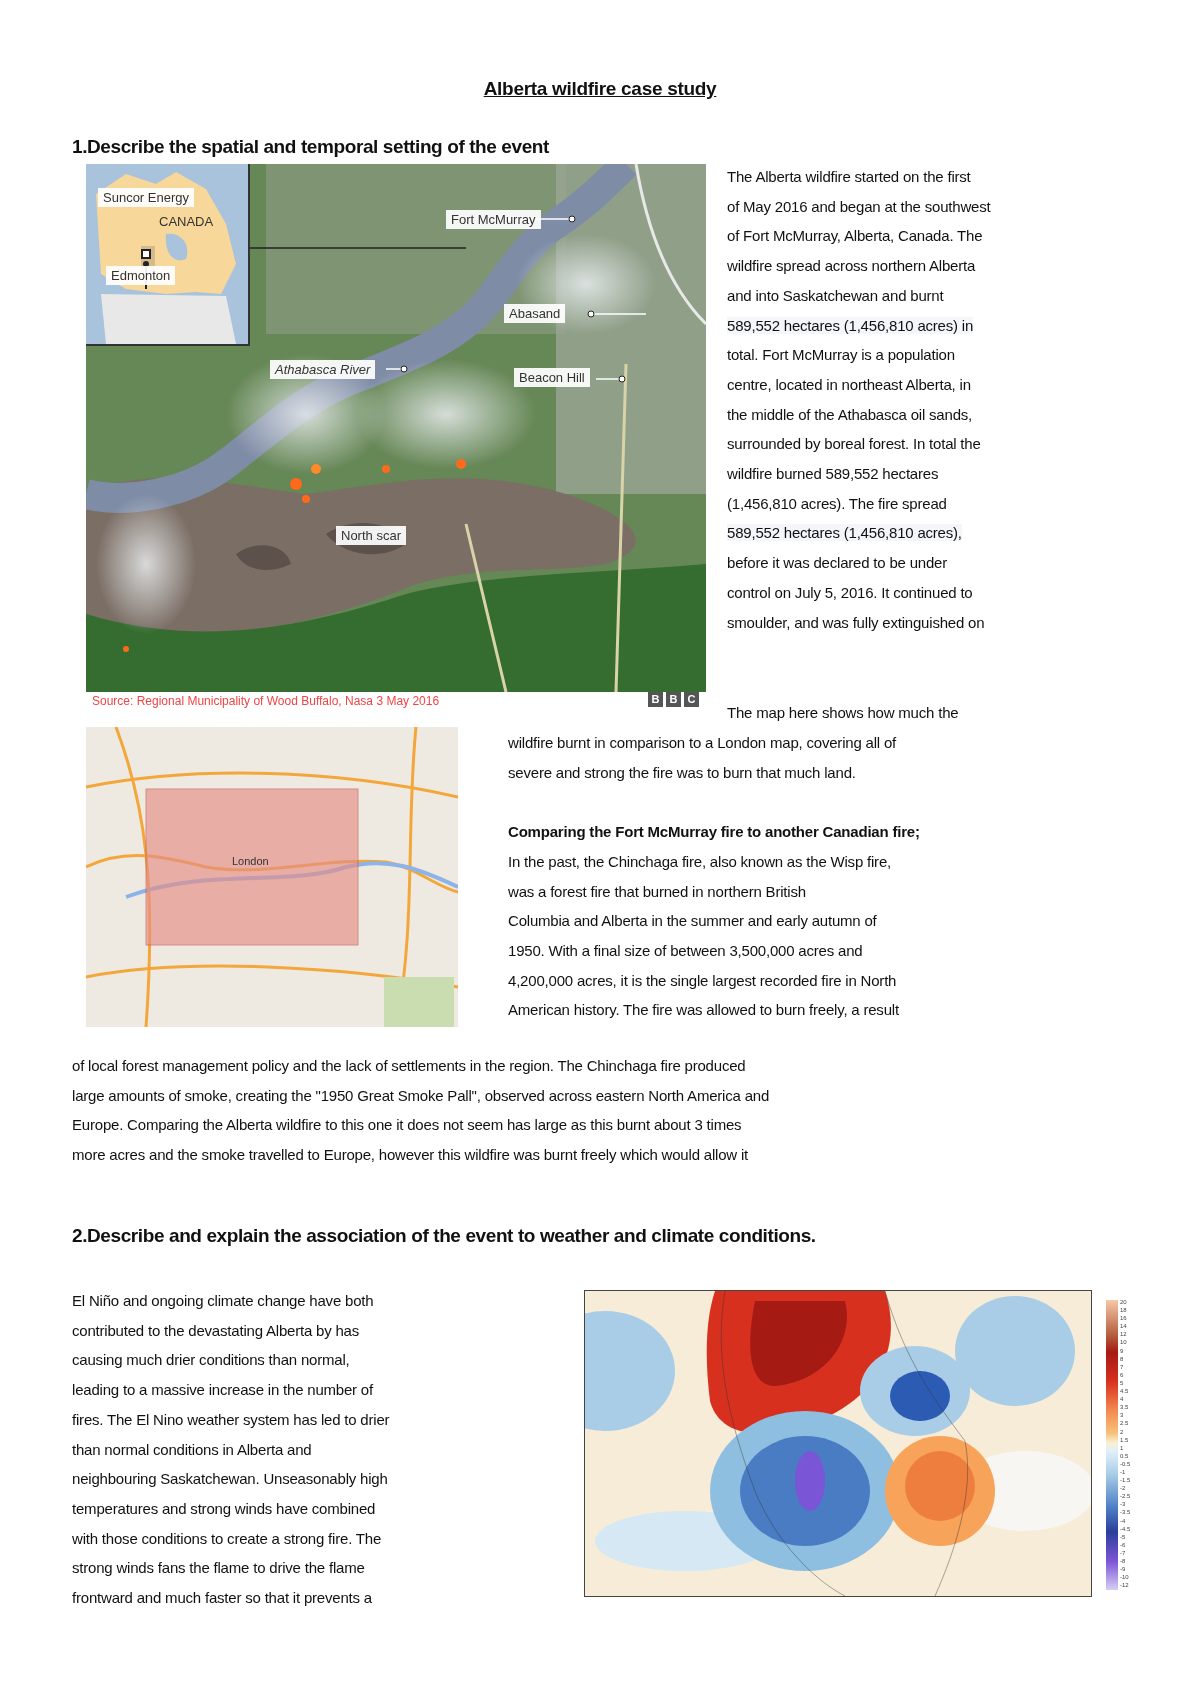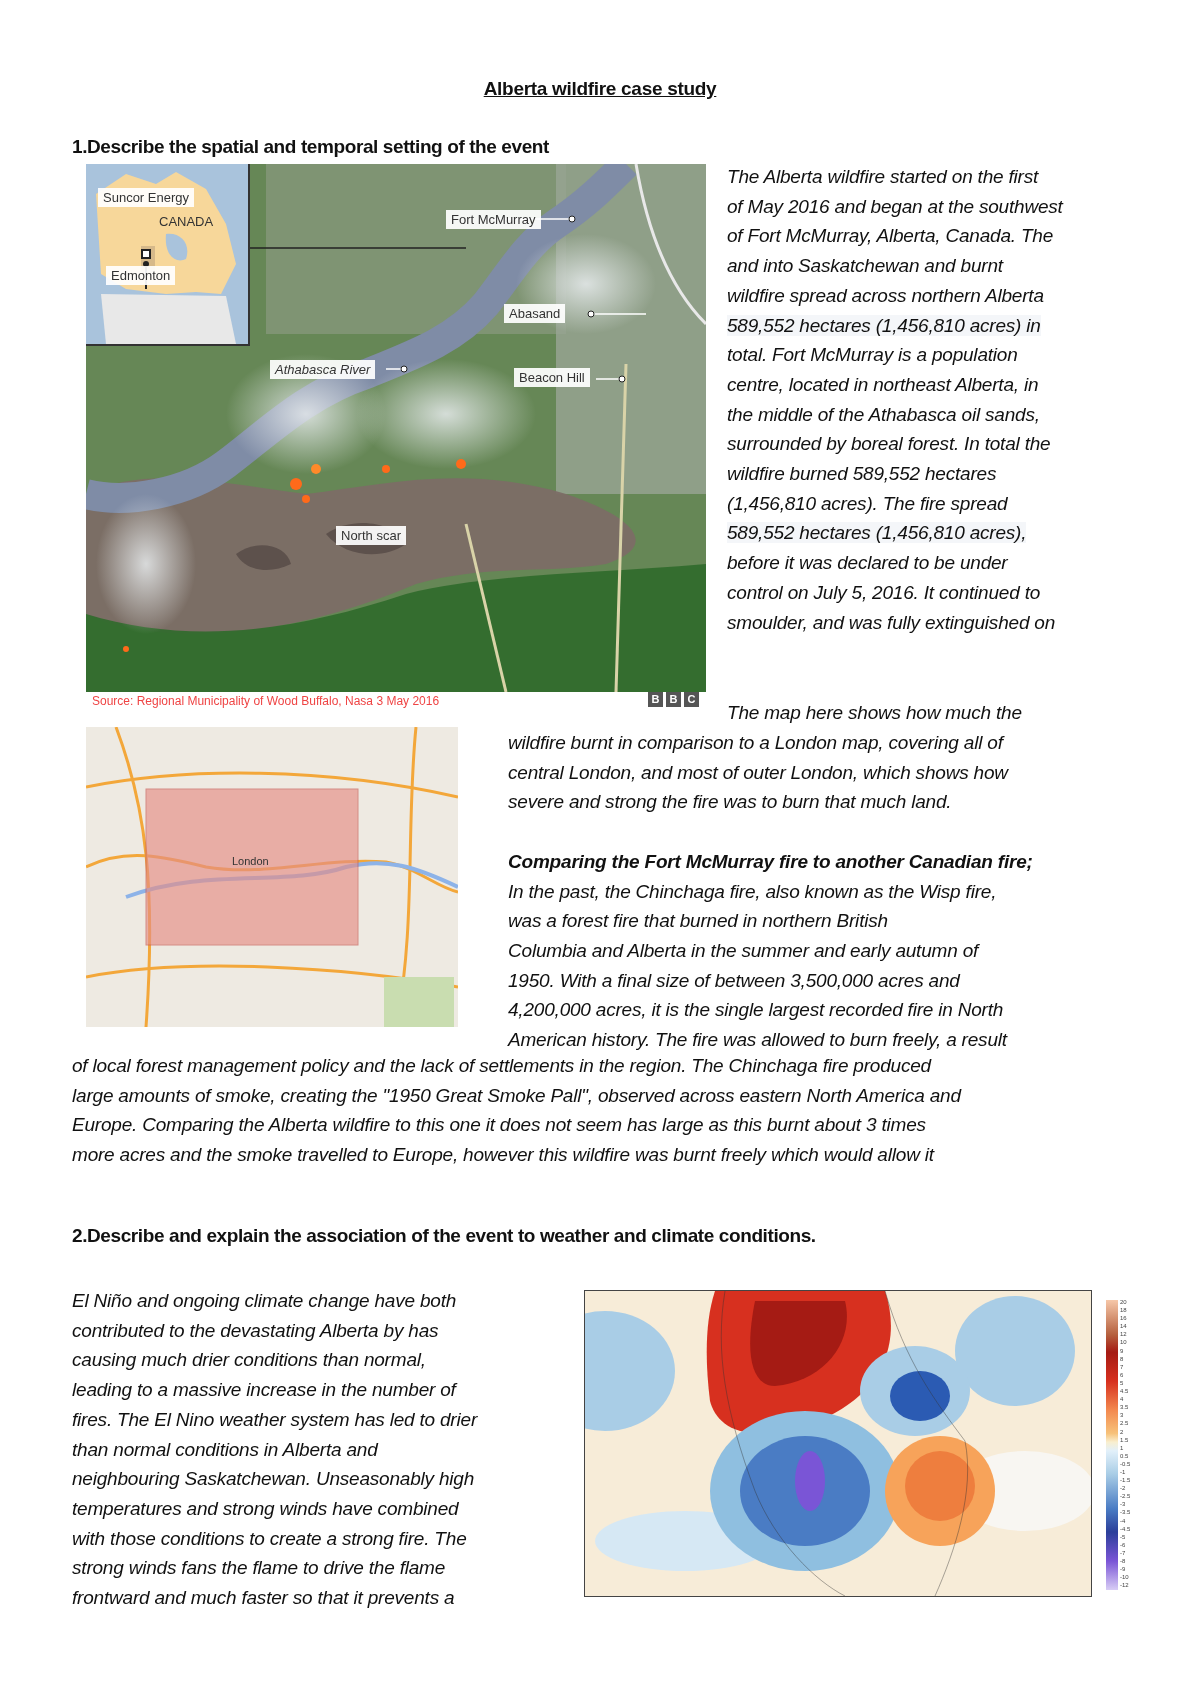--- a/index.html
+++ b/index.html
@@ -7,21 +7,21 @@
     width: 1200px; height: 1698px; position: relative; overflow: hidden;
     font-family: "Liberation Sans", "DejaVu Sans", sans-serif;
     color: #111;
   }
   .abs { position: absolute; }
   .title {
     left: 0; width: 1200px; top: 78px; text-align: center;
     font-size: 19px; font-weight: bold; text-decoration: underline; letter-spacing: -0.3px;
   }
   .h1 { left: 72px; top: 136px; font-size: 19px; font-weight: bold; letter-spacing: -0.4px; text-align: right; }
-  .para { font-size: 19px; line-height: 29.7px; letter-spacing: -0.2px; font-style: italic; }
+  .para { font-size: 15px; line-height: 29.7px; letter-spacing: -0.2px; }
   .para b { font-weight: bold; }
   .hl { background: #f4f6f9; margin-top: 20px; }
 
   
   .sat {
     left: 86px; top: 164px; width: 620px; height: 528px; overflow: hidden;
     background: linear-gradient(180deg, #6b8a5c 0%, #5f7f55 30%, #6e7d5a 55%, #3f6a3a 85%, #3a6a35 100%);
   }
   .sat svg { position: absolute; left: 0; top: 0; }
   .sat-label {
@@ -136,39 +136,38 @@
 <div class="abs bbc">
   <span>B</span>
   <span>B</span>
   <span>C</span>
 </div>
 
 <div class="abs para" style="left:727px;top:162px;width:440px;">
   <div>The Alberta wildfire started on the first</div>
   <div>of May 2016 and began at the southwest</div>
   <div>of Fort McMurray, Alberta, Canada. The</div>
+  <div>wildfire spread across northern Alberta</div>
   <div>and into Saskatchewan and burnt</div>
-  <div>wildfire spread across northern Alberta</div>
   <div><span class="hl">589,552 hectares (1,456,810 acres) in</span></div>
   <div>total. Fort McMurray is a population</div>
   <div>centre, located in northeast Alberta, in</div>
   <div>the middle of the Athabasca oil sands,</div>
   <div>surrounded by boreal forest. In total the</div>
   <div>wildfire burned 589,552 hectares</div>
   <div>(1,456,810 acres). The fire spread</div>
   <div><span class="hl">589,552 hectares (1,456,810 acres),</span></div>
   <div>before it was declared to be under</div>
   <div>control on July 5, 2016. It continued to</div>
   <div>smoulder, and was fully extinguished on</div>
 </div>
 
 <div class="abs para" style="left:727px;top:698px;">The map here shows how much the</div>
 <div class="abs para" style="left:508px;top:728px;width:640px;">
   <div>wildfire burnt in comparison to a London map, covering all of</div>
-  <div>central London, and most of outer London, which shows how</div>
   <div>severe and strong the fire was to burn that much land.</div>
   <div style="height:29.7px"></div>
   <div><b>Comparing the Fort McMurray fire to another Canadian fire;</b></div>
   <div>In the past, the Chinchaga fire, also known as the Wisp fire,</div>
   <div>was a forest fire that burned in northern British</div>
   <div>Columbia and Alberta in the summer and early autumn of</div>
   <div>1950. With a final size of between 3,500,000 acres and</div>
   <div>4,200,000 acres, it is the single largest recorded fire in North</div>
   <div>American history. The fire was allowed to burn freely, a result</div>
 </div>

